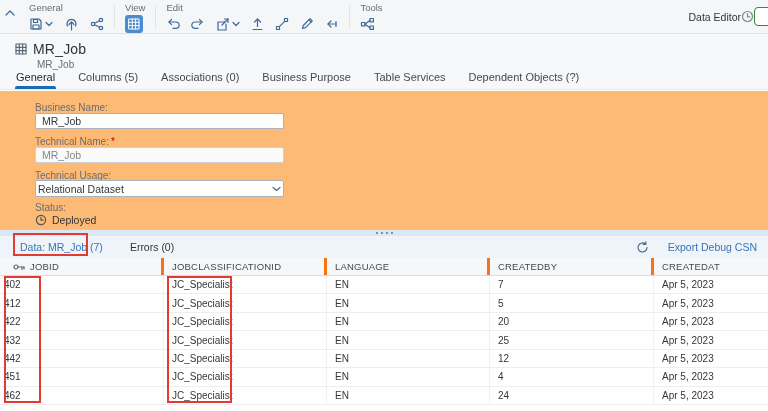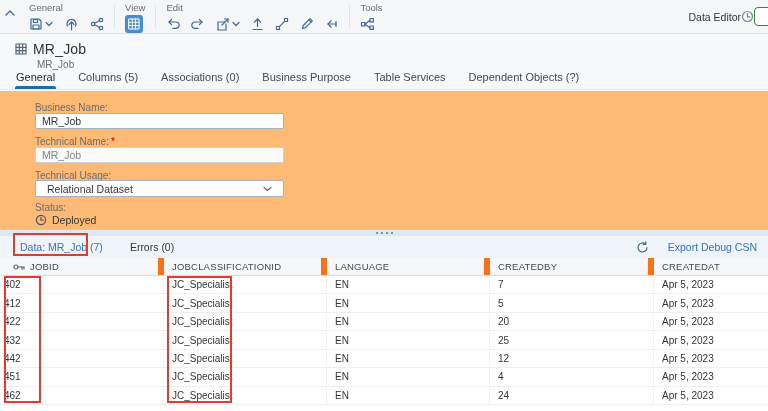--- a/index.html
+++ b/index.html
@@ -62,21 +62,21 @@
     position:absolute; left:35px; width:249px; height:16px;
     border:1px solid #aab3bc; border-radius:2px; background:#fff;
     font-family:"Liberation Sans", sans-serif; font-size:10.5px; color:#32363a;
     padding:0 6px; outline:none;
   }
   .fld-input:disabled { background:#fafafa; border-color:#ced2d6; color:#80868c; }
   .fld-select {
     position:absolute; left:35px; width:249px; height:17px;
     border:1px solid #aab3bc; border-radius:2px; background:#fff;
     display:flex; align-items:center; justify-content:space-between;
-    padding:0 11px; font-size:10.5px; color:#32363a; cursor:pointer;
+    padding:0 2px; font-size:10.5px; color:#32363a; cursor:pointer;
   }
   .status-row { position:absolute; left:35px; display:flex; align-items:center; gap:5px; font-size:10.5px; color:#32363a; }
 
   
   #splitter {
     position:absolute; left:0; top:229px; width:768px; height:7px;
     background:#dde8f6; border-top:1px solid #b9cde8; display:flex; justify-content:center; align-items:center;
   }
   #splitter-grip { display:flex; gap:3px; }
   #splitter-grip span { width:2px; height:2px; background:#5b738b; border-radius:1px; }
@@ -90,21 +90,21 @@
   #errors-tab { margin-left:27px; color:#32363a; cursor:pointer; }
   #data-bar-right { margin-left:auto; display:flex; align-items:center; gap:19px; padding-right:11px; }
   #export-csn { color:var(--accent_blue); cursor:pointer; }
 
   
   #grid { position:absolute; left:0; top:258px; width:768px; }
   .tr { display:grid; grid-template-columns:164px 163px 163px 164px 1fr; }
   #grid-header .tr { background:#f6f7f8; border-bottom:1px solid #d9dde2; height:18px; }
   .th {
     font-size:9.5px; color:#45494d; letter-spacing:.2px;
-    display:flex; align-items:center; padding-left:8px; border-right:6px solid #f97316;
+    display:flex; align-items:center; padding-left:8px; border-right:3px solid #f97316;
   }
   .th:first-child { padding-left:13px; gap:5px; }
   .th:last-child { border-right:none; }
   #grid-body .tr { height:18.45px; border-bottom:1px solid #eeeeef; background:#fff; }
   .td {
     font-size:10px; color:#33373b; display:flex; align-items:center;
     padding-left:8px; border-right:1px solid #f0f1f3; overflow:hidden; white-space:nowrap;
   }
   .td:first-child { padding-left:4px; }
   .td:last-child { border-right:none; }

